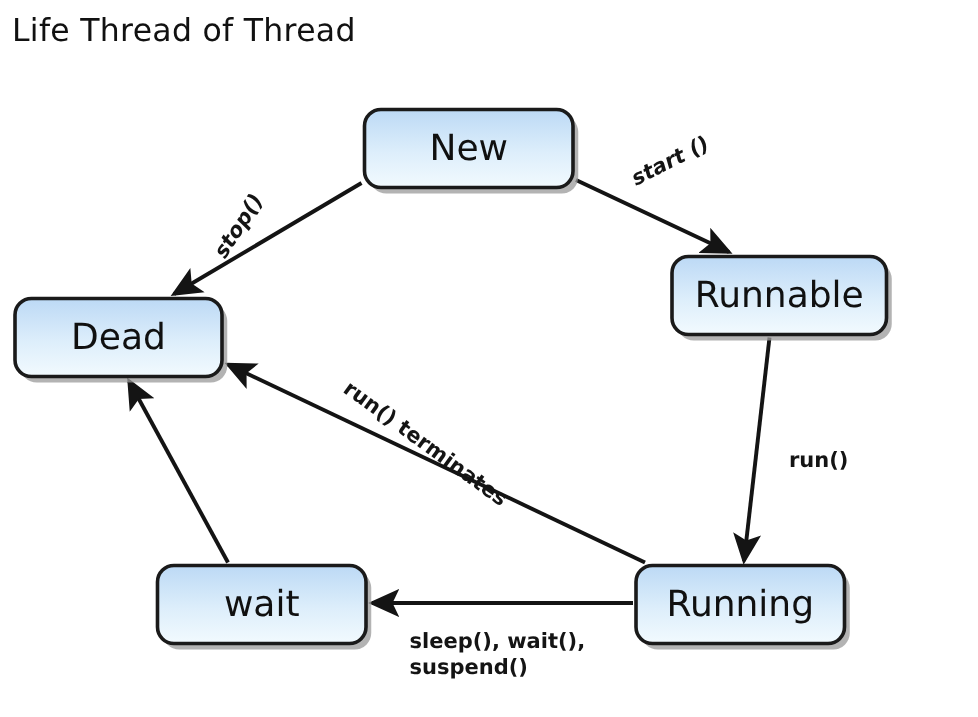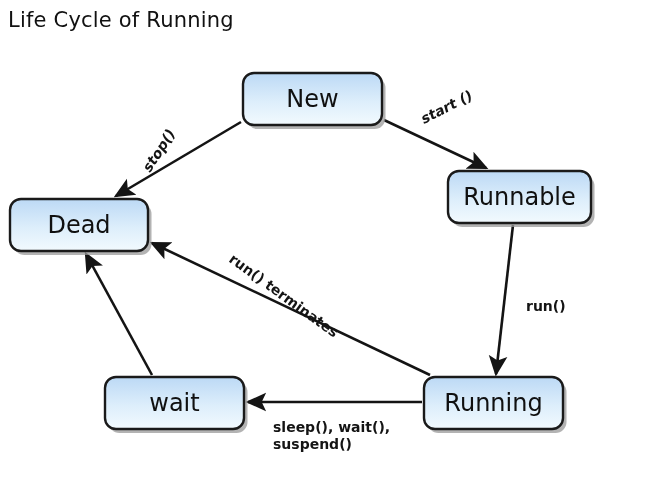--- a/index.html
+++ b/index.html
@@ -68,21 +68,21 @@
   }
   .edge-label-italic {
     font-style: italic;
   }
 </style>
 </head>
 <body>
 
 <div id="diagram-root">
 
-  <div id="page-title">Life Cycle of Running</div>
+  <div id="page-title">Life Thread of Thread</div>
 
   <svg id="diagram-svg" viewBox="0 0 652 478" xmlns="http://www.w3.org/2000/svg">
     <defs>
       <linearGradient id="nodeGrad" x1="0" y1="0" x2="0" y2="1">
         <stop offset="0%" stop-color="#bcd9f5"></stop>
         <stop offset="55%" stop-color="#ddeefb"></stop>
         <stop offset="100%" stop-color="#f2fafe"></stop>
       </linearGradient>
       <marker id="arrowHead" viewBox="0 0 12 12" refX="10.5" refY="6" markerWidth="8" markerHeight="8" orient="auto-start-reverse">
         <path d="M 0 0.6 L 12 6 L 0 11.4 L 2.6 6 Z" fill="#141414"></path>

